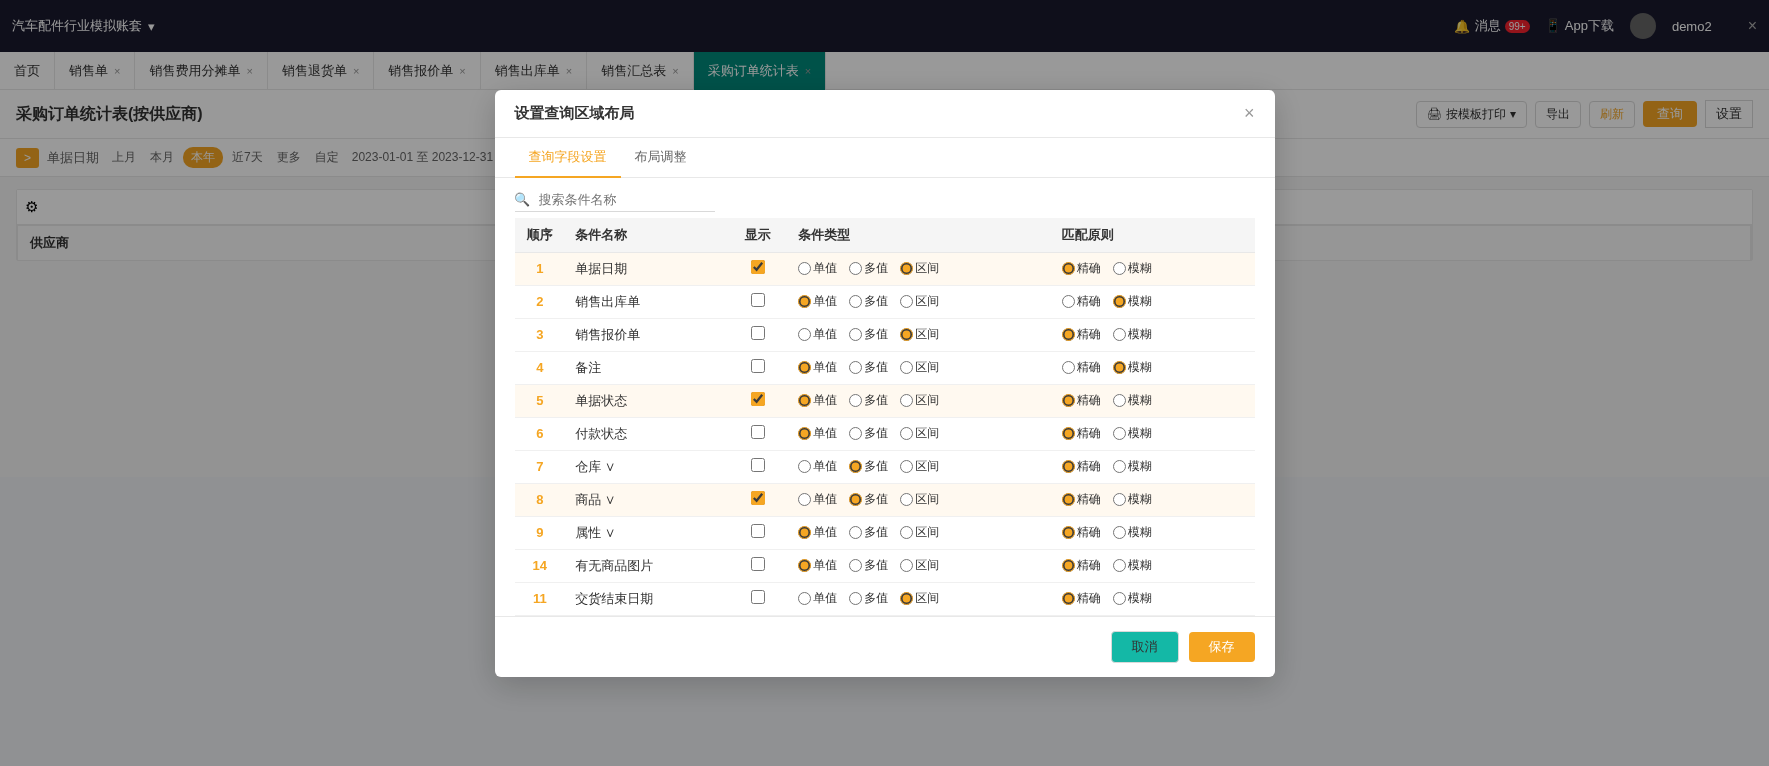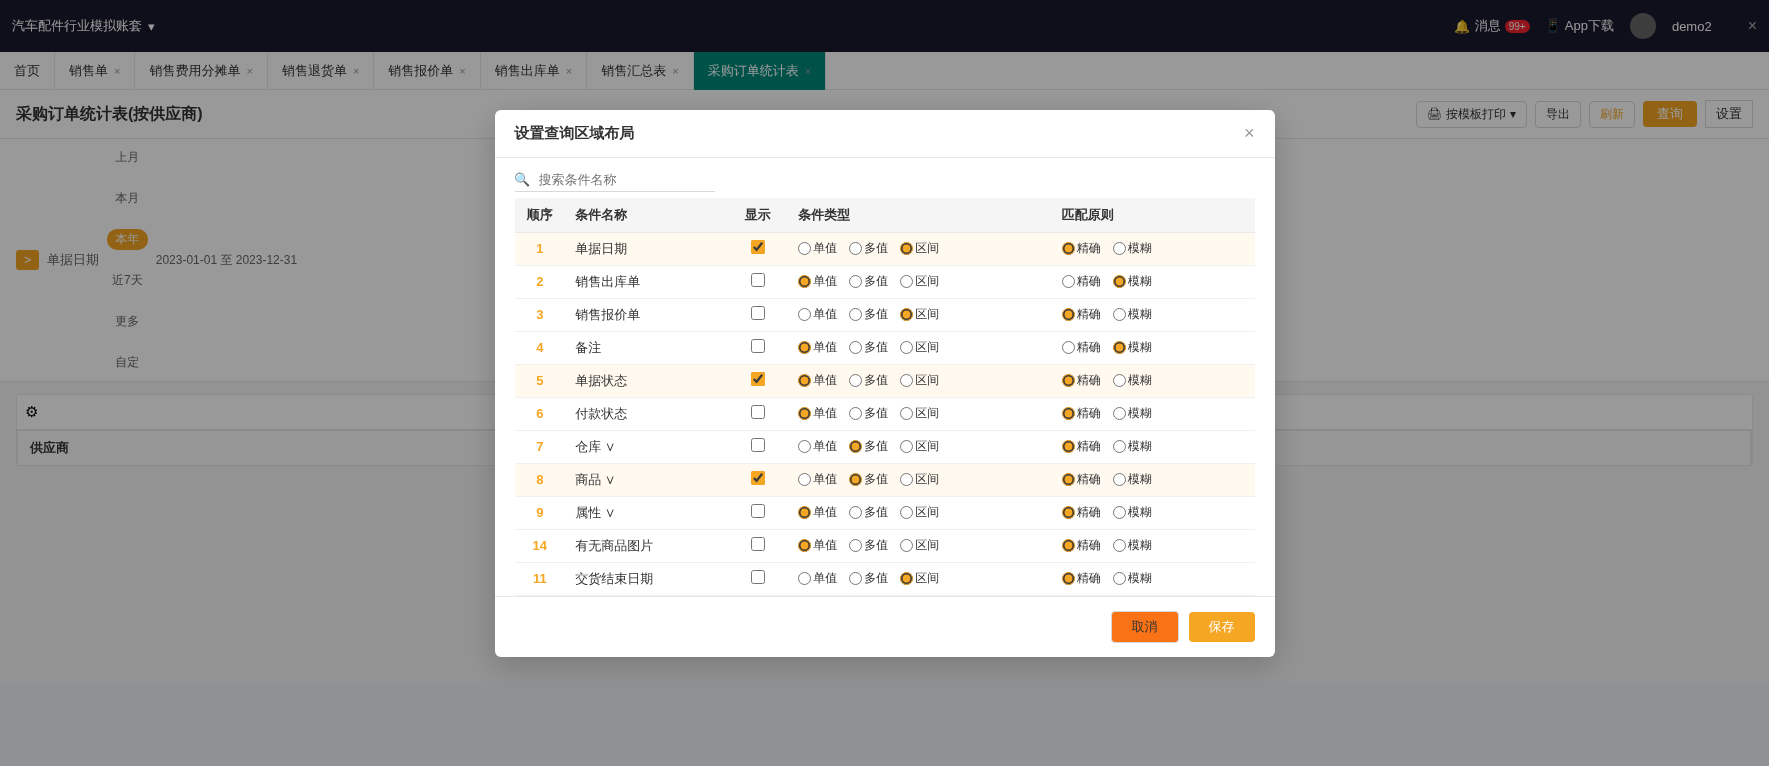--- a/index.html
+++ b/index.html
@@ -70,21 +70,21 @@
       background: #fff;
       padding: 8px 16px;
       display: flex;
       align-items: center;
       gap: 8px;
       border-bottom: 1px solid #e8e8e8;
       font-size: 13px;
     }
     .filter-toggle { background: #f5a623; color: #fff; border: none; padding: 3px 8px; border-radius: 3px; cursor: pointer; font-size: 12px; }
     .filter-label { color: #666; }
-    .date-btns { display: flex; gap: 20px; flex-direction: column; }
+    .date-btns { display: flex; gap: 4px; }
     .date-btn { border: none; background: transparent; cursor: pointer; font-size: 12px; color: #666; padding: 2px 5px; }
     .date-btn.active { background: #f5a623; color: #fff; border-radius: 10px; padding: 2px 8px; }
 
     
     .content-area {
       padding: 12px 16px;
       background: #f5f5f5;
     }
     .table-toolbar { background: #fff; padding: 8px; display: flex; align-items: center; gap: 4px; border-bottom: 1px solid #e8e8e8; }
     .table-header { background: #fafafa; display: flex; border: 1px solid #e8e8e8; border-bottom: none; }
@@ -202,21 +202,21 @@
 
     
     .dialog-footer {
       padding: 14px 20px;
       display: flex;
       align-items: center;
       justify-content: flex-end;
       gap: 10px;
       border-top: 1px solid #e8e8e8;
     }
-    .btn-cancel { background: #f97316; border: 1px solid #d9d9d9; border-radius: 4px; padding: 6px 20px; cursor: pointer; font-size: 13px; color: #333; }
+    .btn-cancel { background: #14b8a6; border: 1px solid #d9d9d9; border-radius: 4px; padding: 6px 20px; cursor: pointer; font-size: 13px; color: #333; }
     .btn-save { background: #f5a623; color: #fff; border: none; border-radius: 4px; padding: 6px 20px; cursor: pointer; font-size: 13px; }
 
     
     .row-checked { background: #fff9f0; }
   </style>
 </head>
 <body>
 
 <div class="top-bar">
   <div class="top-bar-left">
@@ -315,20 +315,28 @@
 </div>
 
 <div class="overlay">
   <div class="dialog">
 
     <div class="dialog-header">
       <span class="dialog-title">设置查询区域布局</span>
       <span class="dialog-close">×</span>
     </div>
 
+    <div class="dialog-tabs">
+      <div class="d-tab active">
+        <span>查询字段设置</span>
+      </div>
+      <div class="d-tab">
+        <span>布局调整</span>
+      </div>
+    </div>
 
     <div class="dialog-search">
       <div class="search-icon-wrap">
         <span class="search-icon-svg" style="font-size:13px;">🔍</span>
         <input class="search-box" type="text" placeholder="搜索条件名称" style="">
       </div>
     </div>
 
     <div class="dialog-table-wrap">
       <table class="d-table">

